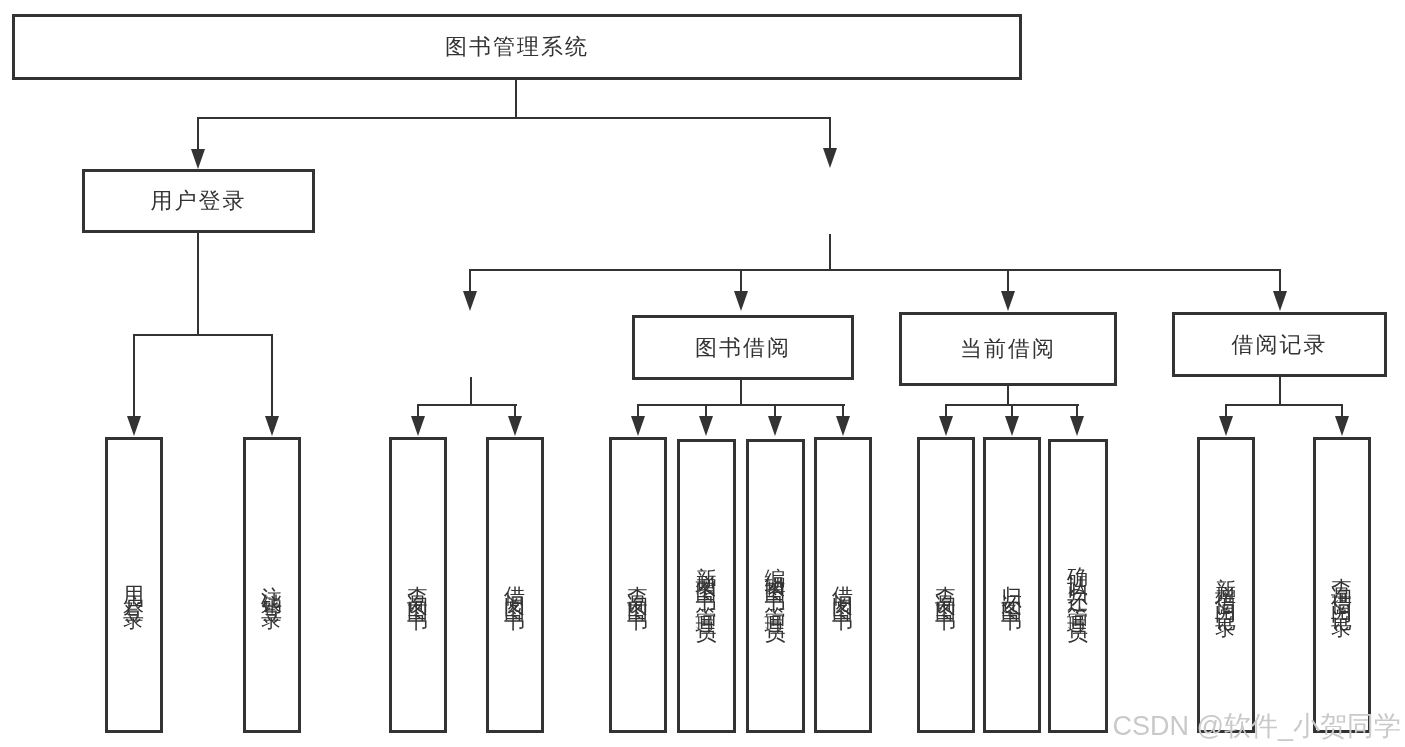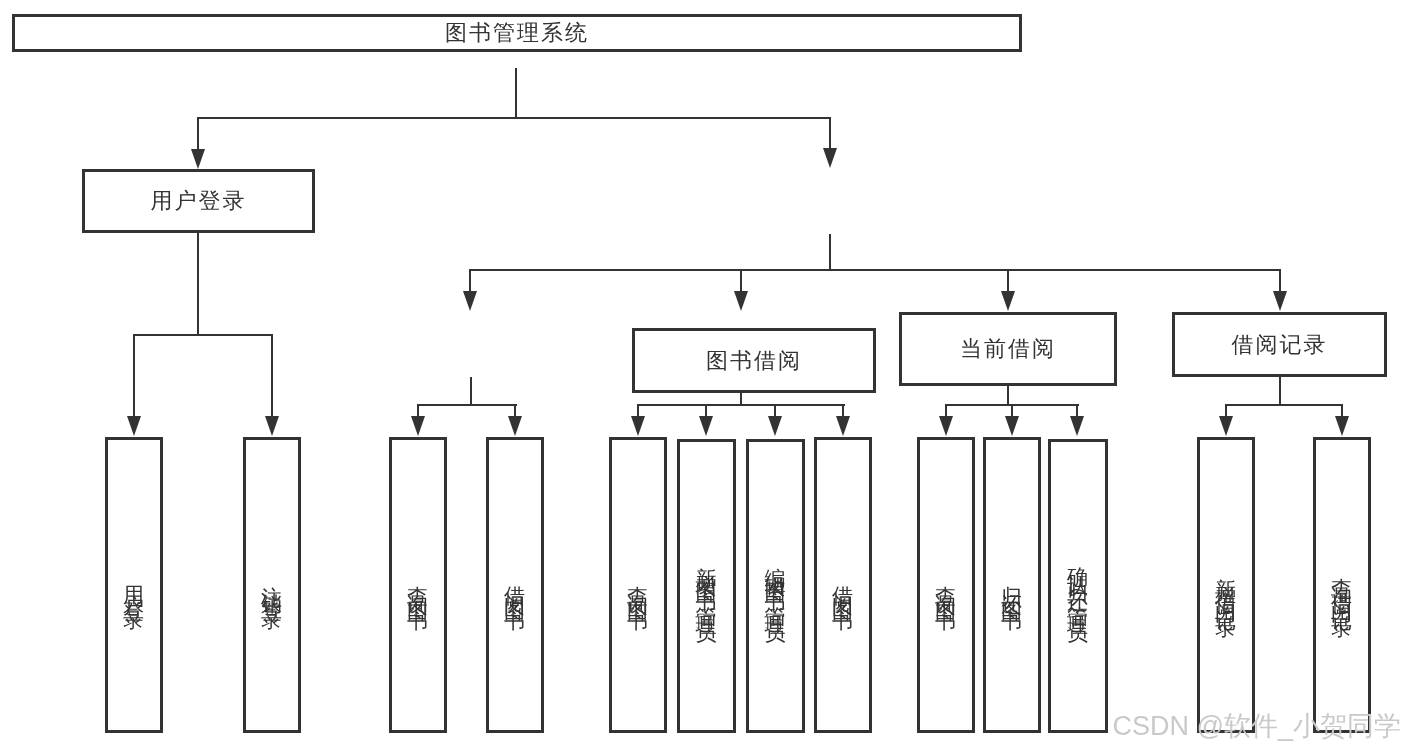--- a/index.html
+++ b/index.html
@@ -114,29 +114,29 @@
   <div class="line" style="left:1076px;top:404px;width:2px;height:14px"></div>
   <div class="arrow" style="left:1070px;top:416px"></div>
 
   <div class="line" style="left:1279px;top:377px;width:2px;height:29px"></div>
   <div class="line" style="left:1225px;top:404px;width:118px;height:2px"></div>
   <div class="line" style="left:1225px;top:404px;width:2px;height:14px"></div>
   <div class="arrow" style="left:1219px;top:416px"></div>
   <div class="line" style="left:1341px;top:404px;width:2px;height:14px"></div>
   <div class="arrow" style="left:1335px;top:416px"></div>
 
-  <div class="node hbox" style="left:12px;top:14px;width:1010px;height:38px">
+  <div class="node hbox" style="left:12px;top:14px;width:1010px;height:66px">
     <span class="lbl">图书管理系统</span>
   </div>
 
   <div class="node hbox" style="left:82px;top:169px;width:233px;height:64px">
     <span class="lbl">用户登录</span>
   </div>
 
-  <div class="node hbox" style="left:632px;top:328px;width:244px;height:65px">
+  <div class="node hbox" style="left:632px;top:315px;width:222px;height:65px">
     <span class="lbl">图书借阅</span>
   </div>
   <div class="node hbox" style="left:899px;top:312px;width:218px;height:74px">
     <span class="lbl">当前借阅</span>
   </div>
   <div class="node hbox" style="left:1172px;top:312px;width:215px;height:65px">
     <span class="lbl">借阅记录</span>
   </div>
 
   <div class="node vbox" style="left:105px;top:437px;width:58px;height:296px">

